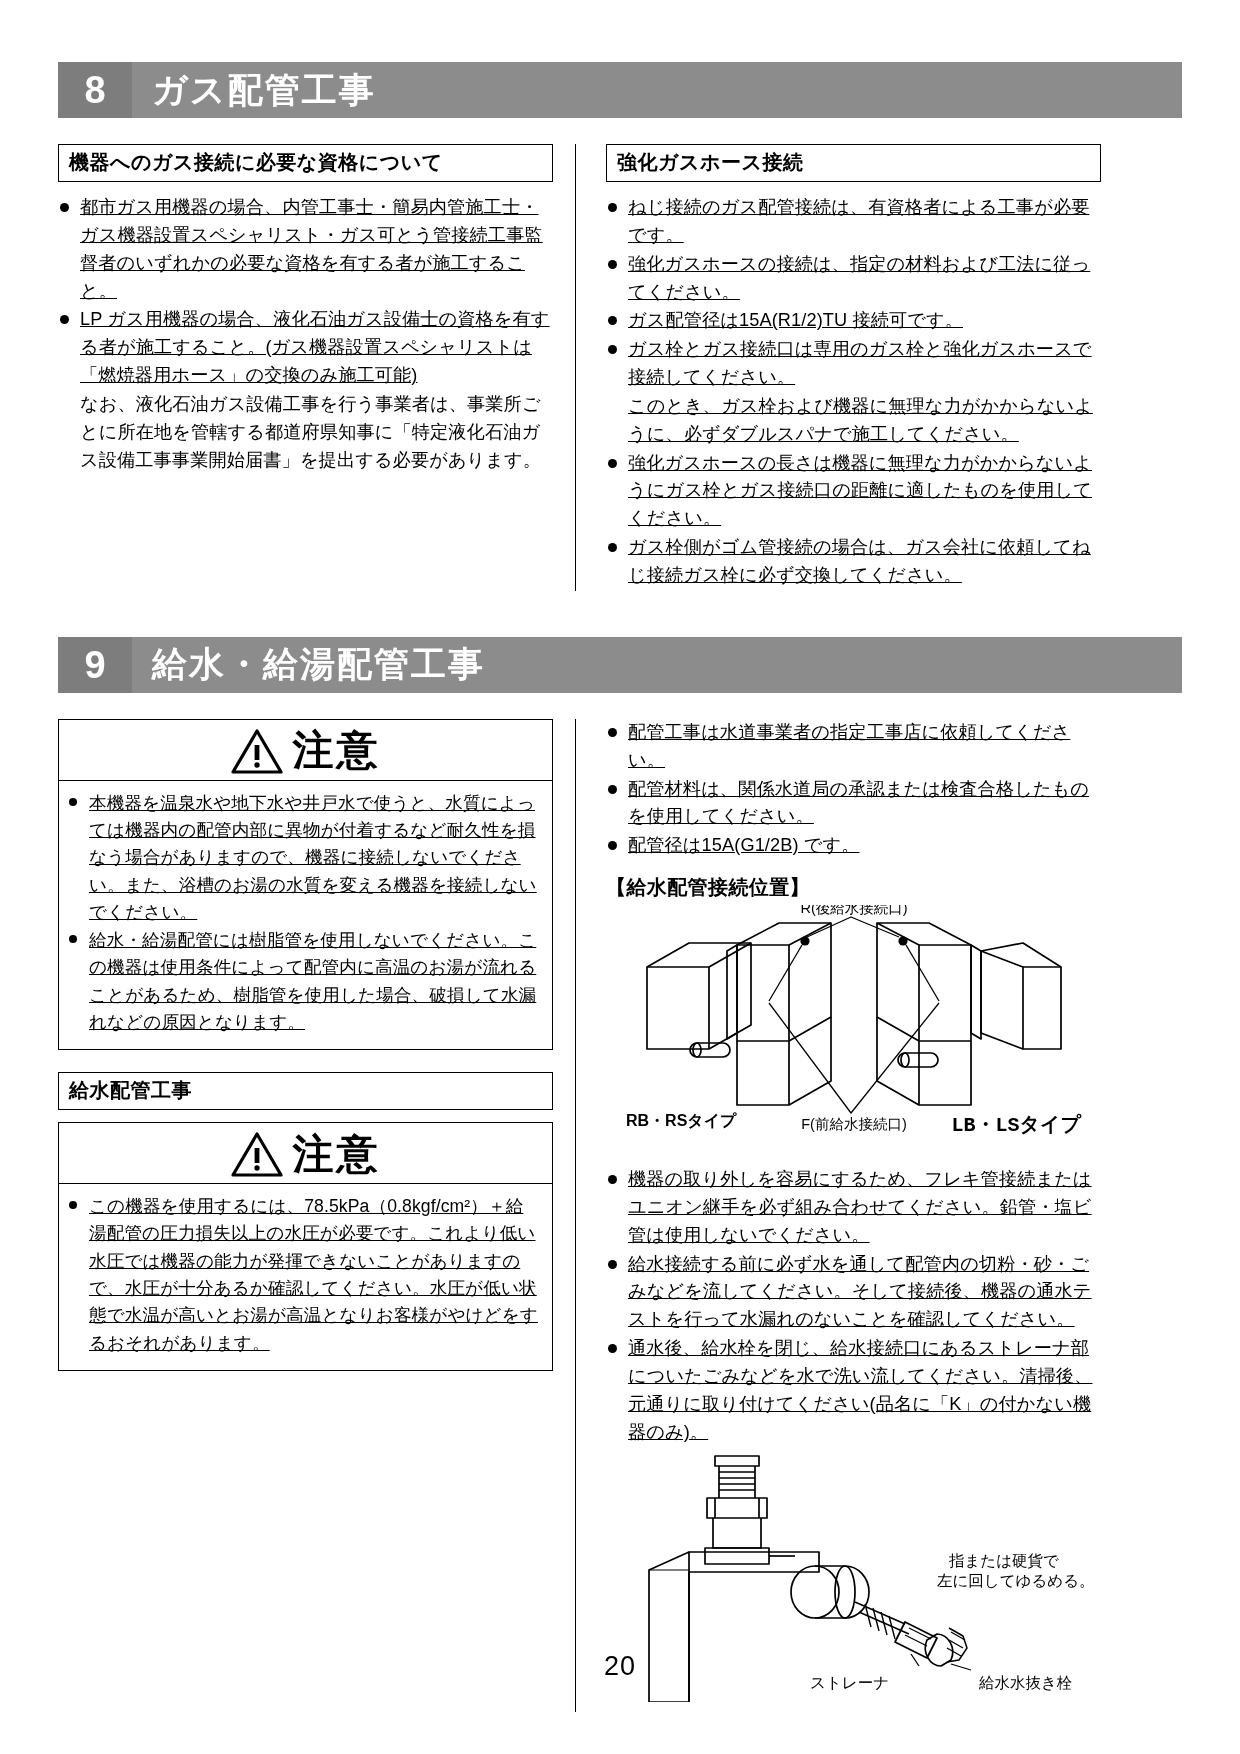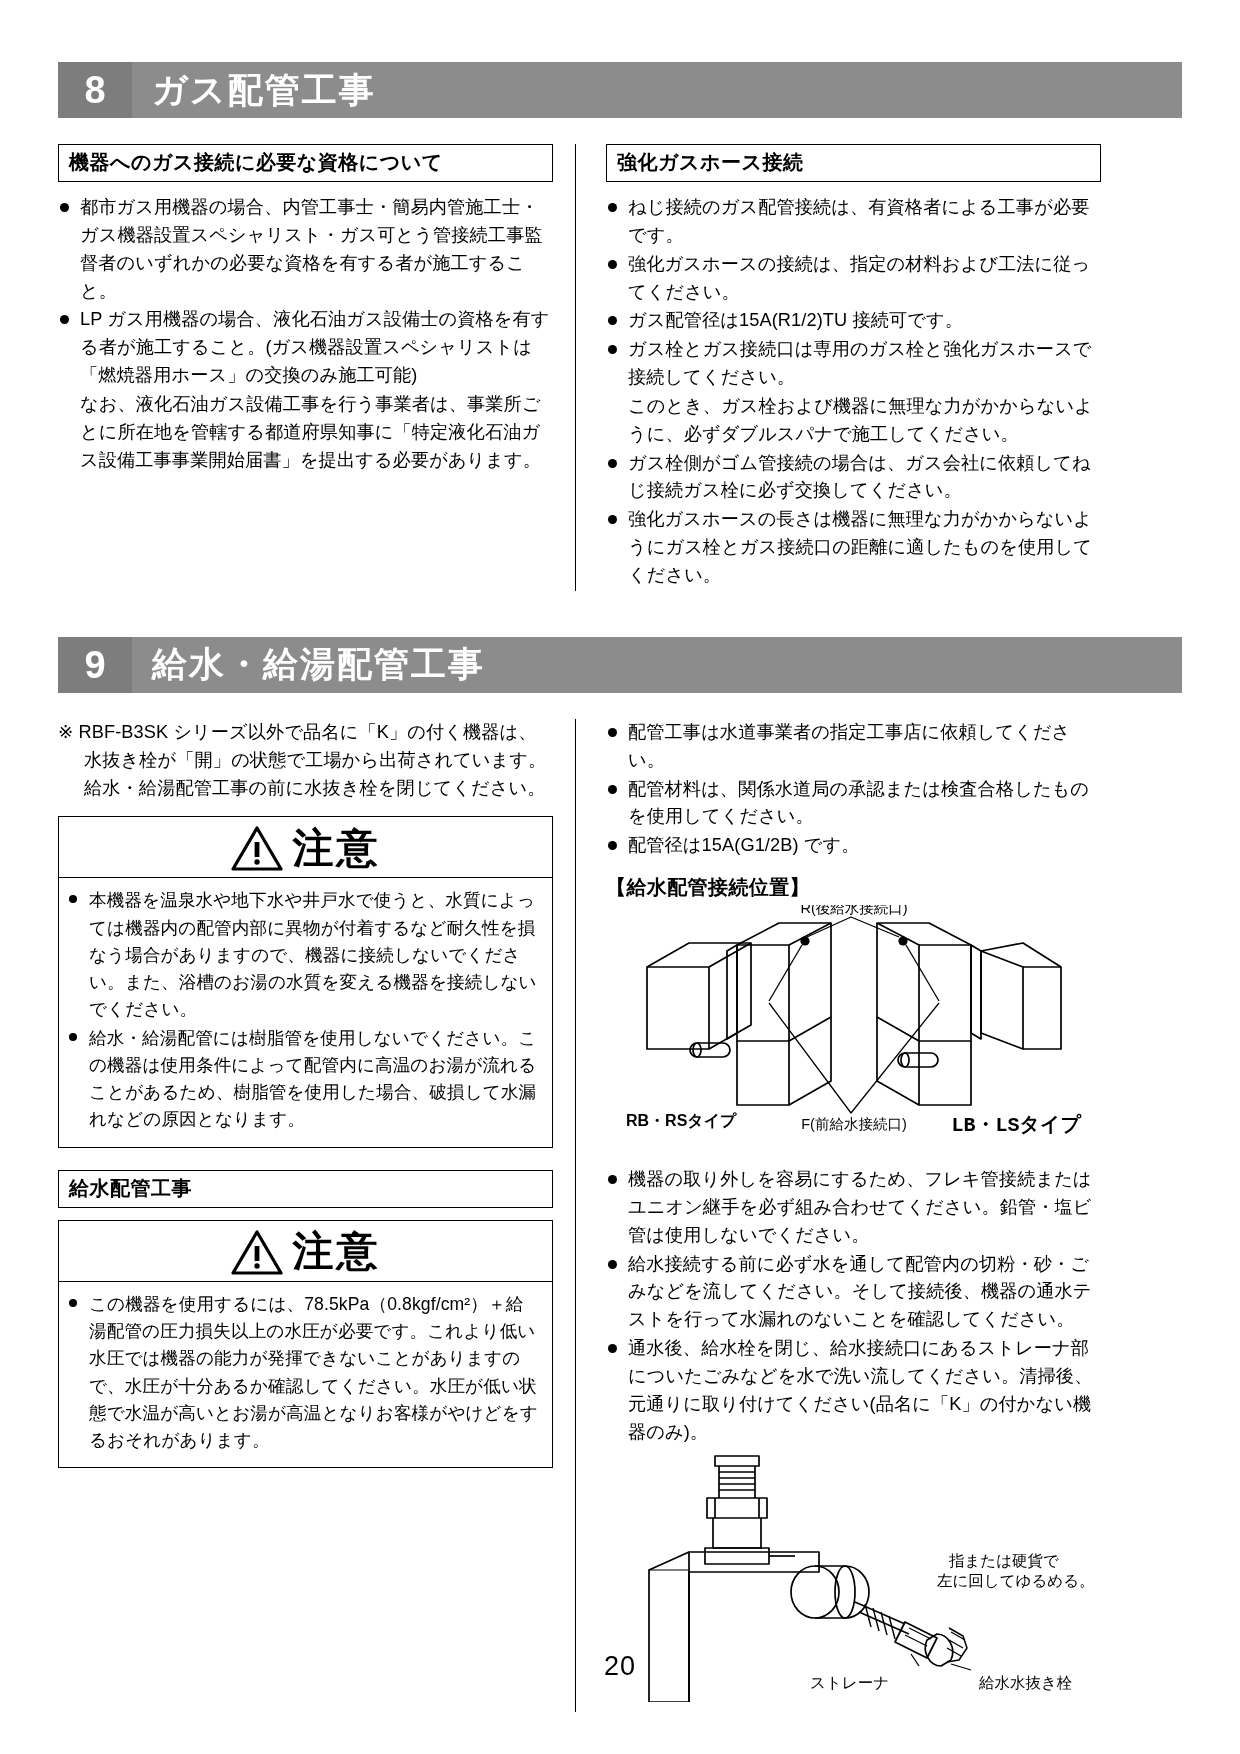--- a/index.html
+++ b/index.html
@@ -76,20 +76,21 @@
     list-style:none;
     margin:0;padding:0;
   }
   ul.bl > li{
     position:relative;
     padding-left:22px;
     font-size:18.2px;
     line-height:1.53;
     margin-bottom:1px;
     letter-spacing:0.1px;
+    text-decoration:underline;
   }
   ul.bl > li::before{
     content:"";
     position:absolute;
     left:2px;top:9px;
     width:9px;height:9px;
     border-radius:50%;
     background:#000;
   }
   ul.bl > li.nobullet::before{display:none;}
@@ -188,37 +189,36 @@
     <div class="col-divider"></div>
 
     <div class="col col-right">
       <div class="box-head">強化ガスホース接続</div>
       <ul class="bl">
         <li>ねじ接続のガス配管接続は、有資格者による工事が必要です。</li>
         <li>強化ガスホースの接続は、指定の材料および工法に従ってください。</li>
         <li>ガス配管径は15A(R1/2)TU 接続可です。</li>
         <li>ガス栓とガス接続口は専用のガス栓と強化ガスホースで接続してください。</li>
         <li class="nobullet">このとき、ガス栓および機器に無理な力がかからないように、必ずダブルスパナで施工してください。</li>
+        <li>強化ガスホースの長さは機器に無理な力がかからないようにガス栓とガス接続口の距離に適したものを使用してください。</li>
         <li>ガス栓側がゴム管接続の場合は、ガス会社に依頼してねじ接続ガス栓に必ず交換してください。</li>
-        <li>強化ガスホースの長さは機器に無理な力がかからないようにガス栓とガス接続口の距離に適したものを使用してください。</li>
       </ul>
     </div>
   </div>
 
   <div class="gap-sec"></div>
 
   <div class="section-banner">
     <div class="section-num">9</div>
     <div class="section-title">給水・給湯配管工事</div>
   </div>
 
   <div class="cols">
 
     <div class="col col-left">
-      <div class="note-star">※ RBF-B3SK シリーズ以外で品名に「K」の付く機器は、水抜き栓が「開」の状態で工場から出荷されています。給水・給湯配管工事の前に水抜き栓を閉じてください。</div>
 
       <div class="caution">
         <div class="caution-head">
           <svg class="warn-tri" viewBox="0 0 52 46">
             <polygon points="26,3 50,44 2,44" fill="none" stroke="#000" stroke-width="3.2" stroke-linejoin="round"></polygon>
             <rect x="23.6" y="17" width="4.8" height="15" fill="#000"></rect>
             <circle cx="26" cy="37" r="2.7" fill="#000"></circle>
           </svg>
           <span class="caution-word">注意</span>
         </div>

